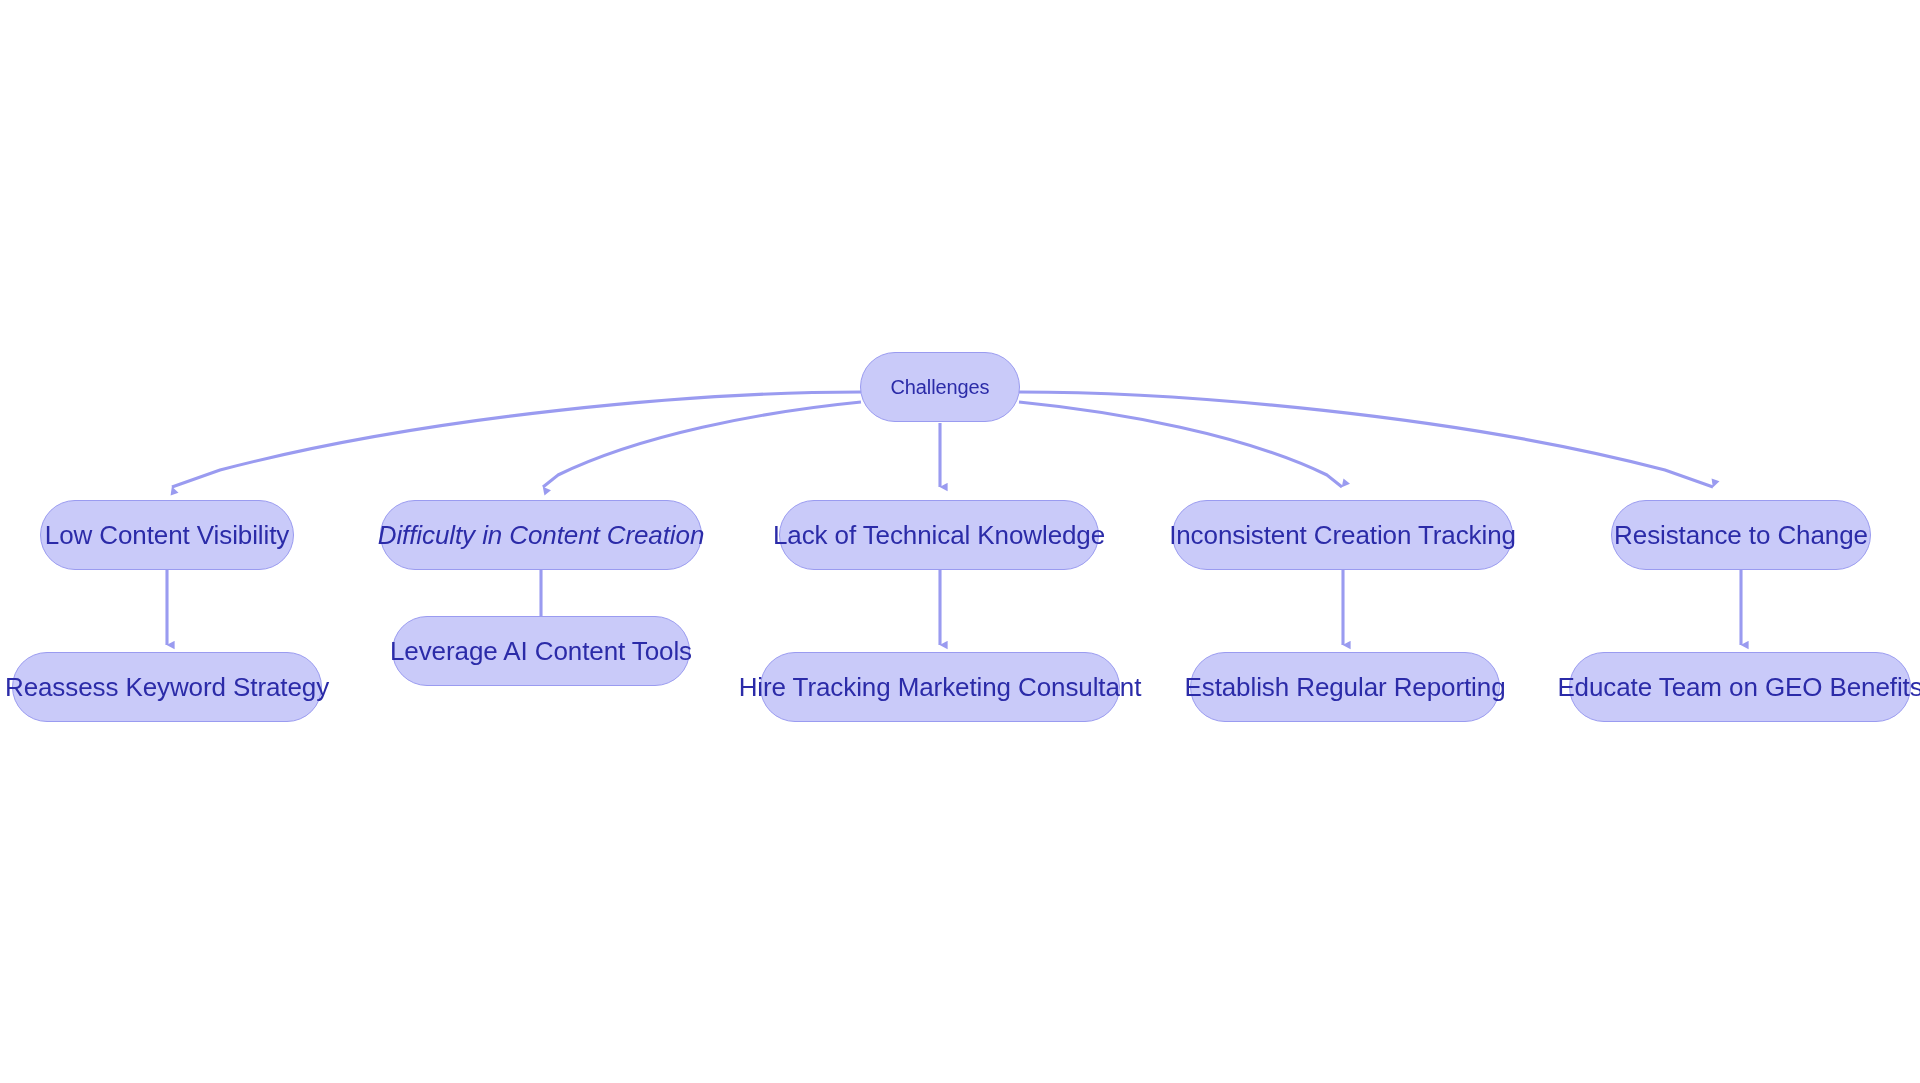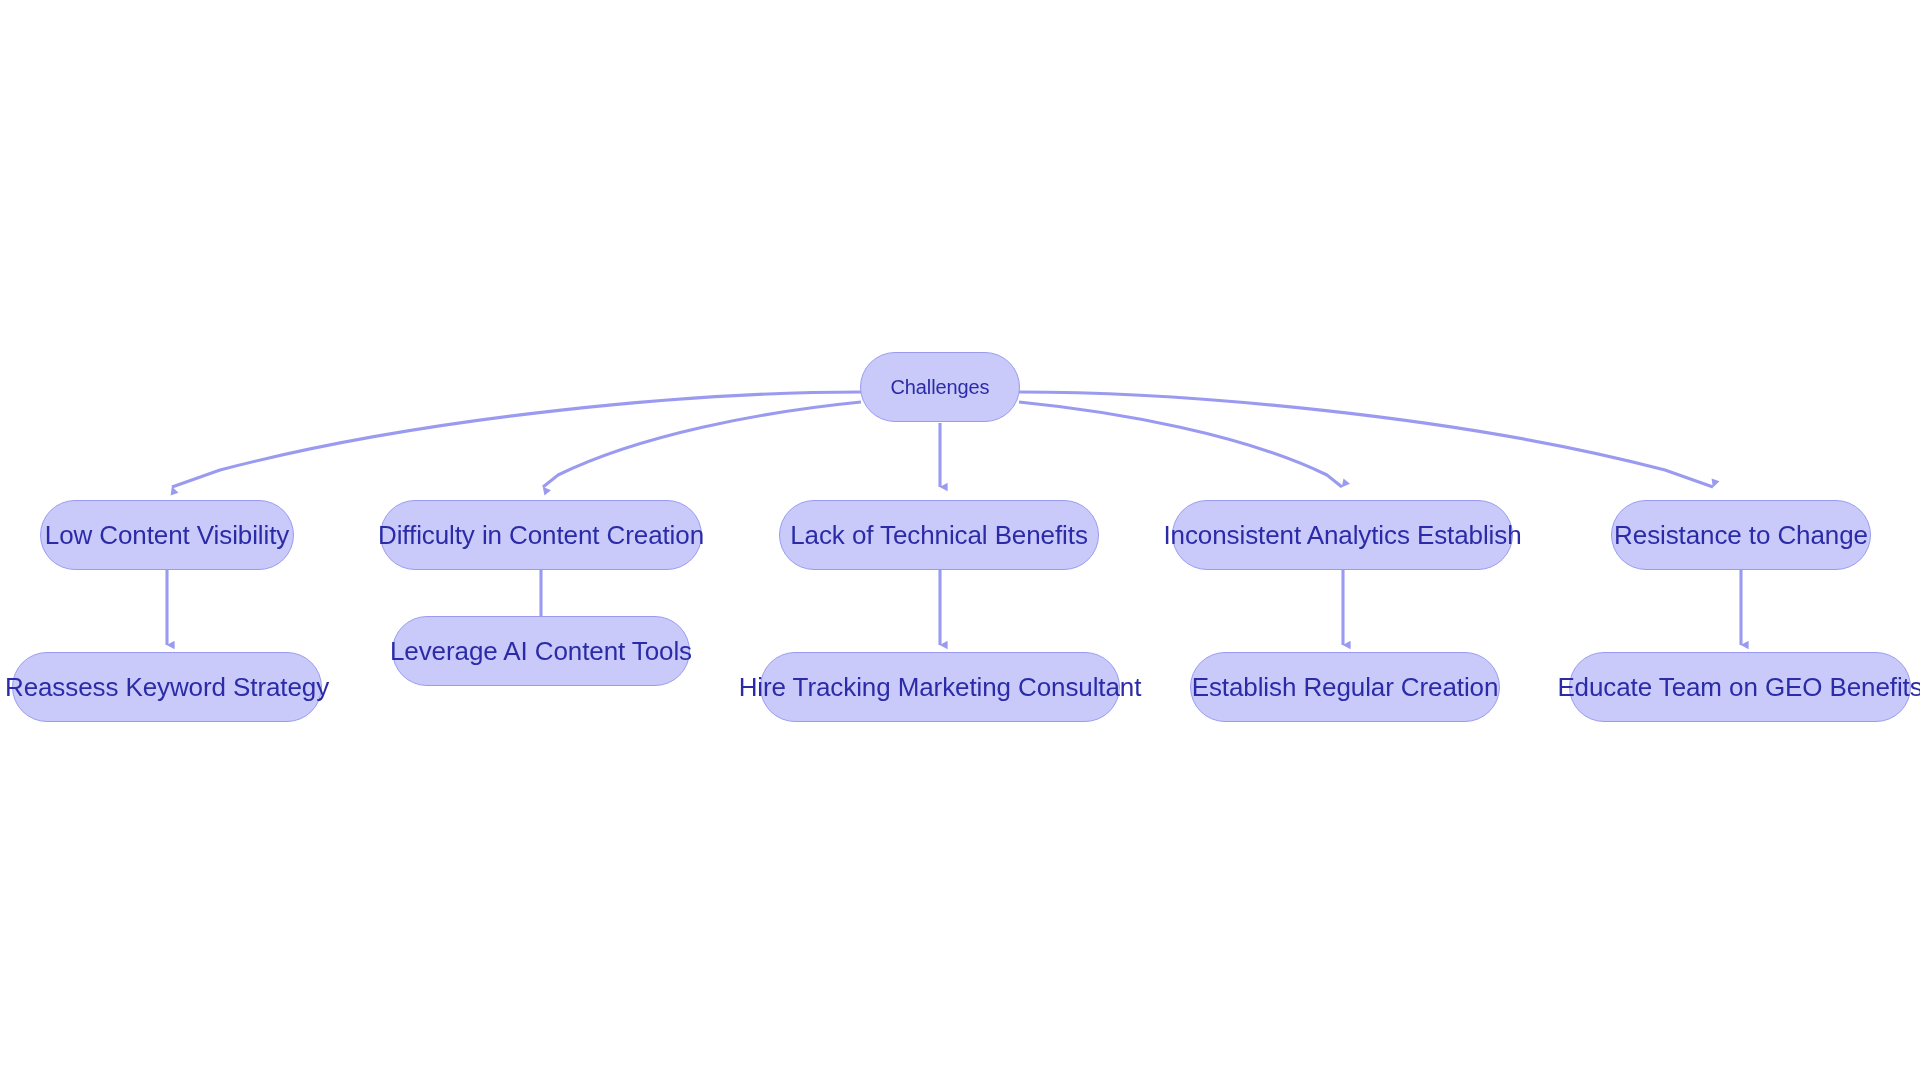--- a/index.html
+++ b/index.html
@@ -82,49 +82,49 @@
   </svg>
 
   <div class="node node-root" style="left:860px; top:352px; width:160px; height:70px;">
     <span class="node-label">Challenges</span>
   </div>
 
   <div class="node" style="left:40px; top:500px; width:254px; height:70px;">
     <span class="node-label">Low Content Visibility</span>
   </div>
 
-  <div class="node" style="left:380px; top:500px; width:322px; height:70px;">
+  <div class="node" style="left:380px; top:500px; width:322px; height:70px;font-style:italic;">
     <span class="node-label">Difficulty in Content Creation</span>
   </div>
 
   <div class="node" style="left:779px; top:500px; width:320px; height:70px;">
-    <span class="node-label">Lack of Technical Benefits</span>
+    <span class="node-label">Lack of Technical Knowledge</span>
   </div>
 
   <div class="node" style="left:1172px; top:500px; width:341px; height:70px;">
-    <span class="node-label">Inconsistent Analytics Establish</span>
+    <span class="node-label">Inconsistent Creation Tracking</span>
   </div>
 
   <div class="node" style="left:1611px; top:500px; width:260px; height:70px;">
     <span class="node-label">Resistance to Change</span>
   </div>
 
   <div class="node" style="left:12px; top:652px; width:310px; height:70px;">
     <span class="node-label">Reassess Keyword Strategy</span>
   </div>
 
   <div class="node" style="left:392px; top:616px; width:298px; height:70px;">
     <span class="node-label">Leverage AI Content Tools</span>
   </div>
 
   <div class="node" style="left:760px; top:652px; width:360px; height:70px;">
     <span class="node-label">Hire Tracking Marketing Consultant</span>
   </div>
 
   <div class="node" style="left:1190px; top:652px; width:310px; height:70px;">
-    <span class="node-label">Establish Regular Creation</span>
+    <span class="node-label">Establish Regular Reporting</span>
   </div>
 
   <div class="node" style="left:1569px; top:652px; width:342px; height:70px;">
     <span class="node-label">Educate Team on GEO Benefits</span>
   </div>
 
 </div>
 
 </body></html>

